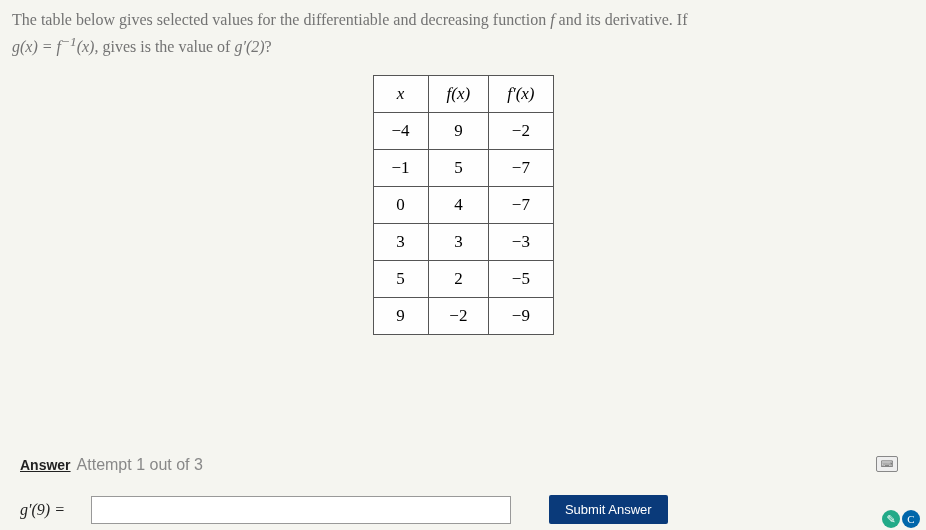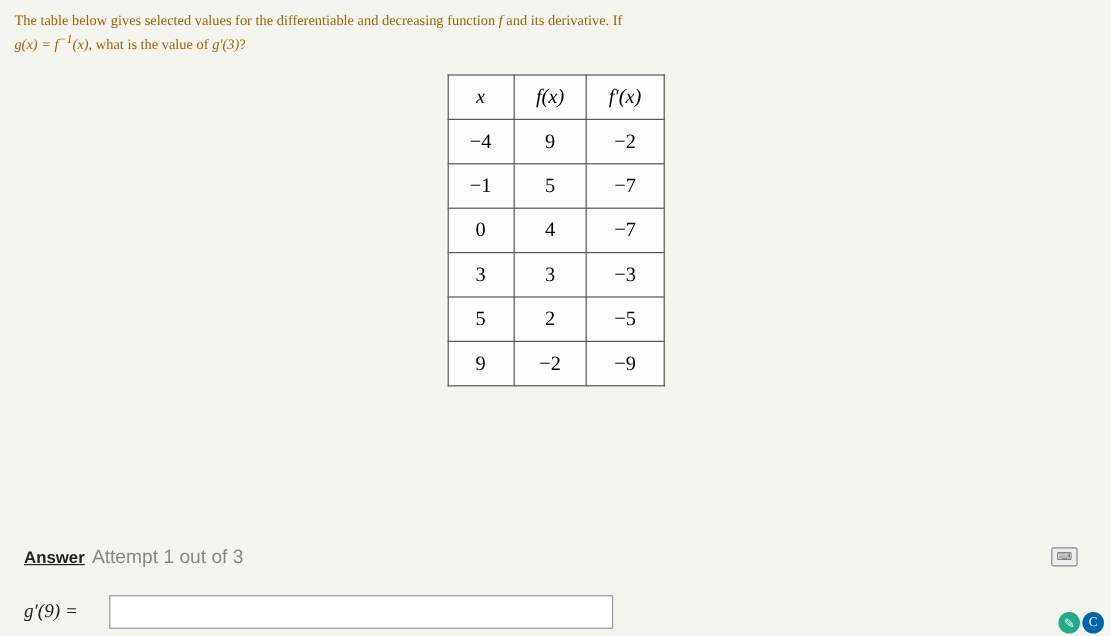--- a/index.html
+++ b/index.html
@@ -6,23 +6,23 @@
     body {
       font-family: Georgia, 'Times New Roman', serif;
       background: #f5f5f0;
       width: 926px;
       height: 530px;
       overflow: hidden;
       position: relative;
     }
     .problem-text {
       padding: 8px 12px 4px 12px;
-      font-size: 12px;
+      font-size: 16px;
       line-height: 1.5;
-      color: #a16207;
+      color: #737373;
     }
     .math-ital { font-style: italic; font-family: 'Times New Roman', serif; }
     .table-wrap {
       display: flex;
       justify-content: center;
       margin-top: 12px;
     }
     table.data {
       border-collapse: collapse;
       background: #fefefe;
@@ -107,21 +107,21 @@
     .ci-1 { background: #2a8; }
     .ci-2 { background: #06a; }
   </style>
 </head>
 <body>
 
 <div class="problem-text">
   <span>The table below gives selected values for the differentiable and decreasing function </span>
   <span class="math-ital">f</span>
   <span> and its derivative. If</span><br>
-  <span class="math-ital">g(x) = f</span><sup class="math-ital">−1</sup><span class="math-ital">(x)</span><span>, what is the value of </span><span class="math-ital">g′(3)</span><span>?</span>
+  <span class="math-ital">g(x) = f</span><sup class="math-ital">−1</sup><span class="math-ital">(x)</span><span>, gives is the value of </span><span class="math-ital">g′(2)</span><span>?</span>
 </div>
 
 <div class="table-wrap">
   <table class="data">
     <tbody>
         <tr>
       <th><span class="math-ital">x</span></th>
       <th><span class="math-ital">f(x)</span></th>
       <th><span class="math-ital">f′(x)</span></th>
     </tr>
@@ -161,18 +161,19 @@
 
 <div class="answer-bar">
   <span class="answer-label"><b>Answer</b><span class="attempt">Attempt 1 out of 3</span></span>
 </div>
 
 <div class="kbd-icon">⌨</div>
 
 <div class="input-row">
   <span class="lhs">g′(9) =</span>
   <input class="answer-input" type="text" value="" style="">
+  <button class="submit-btn">Submit Answer</button>
 </div>
 
 <div class="corner-icons">
   <span class="ci-1">✎</span>
   <span class="ci-2">C</span>
 </div>
 
 </body></html>

